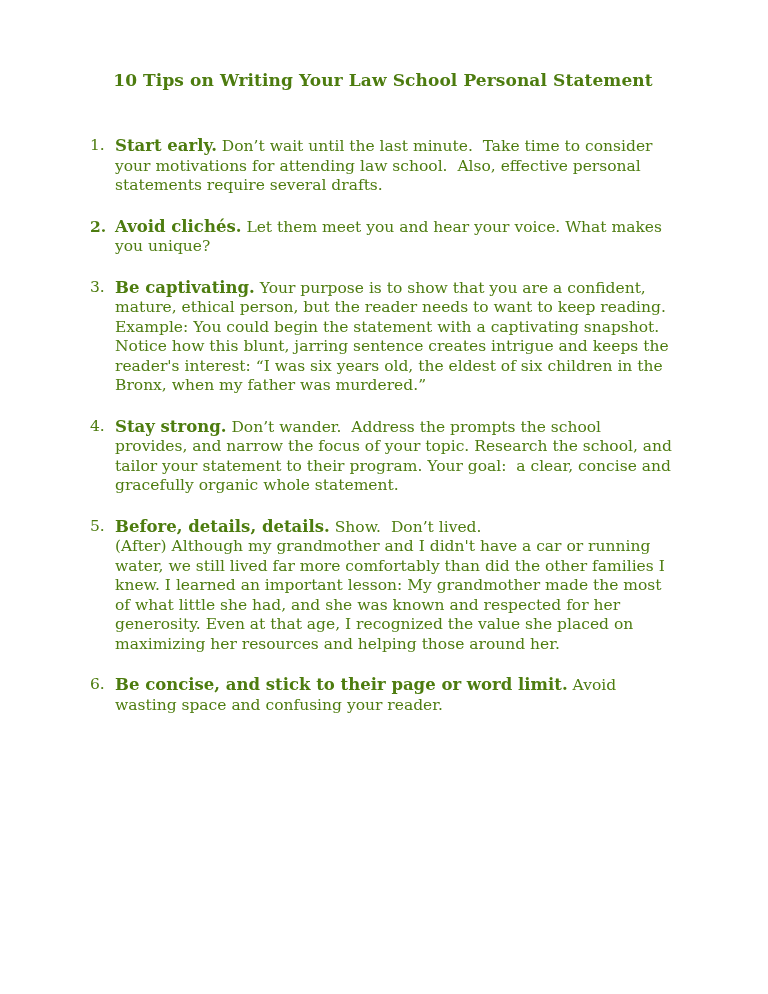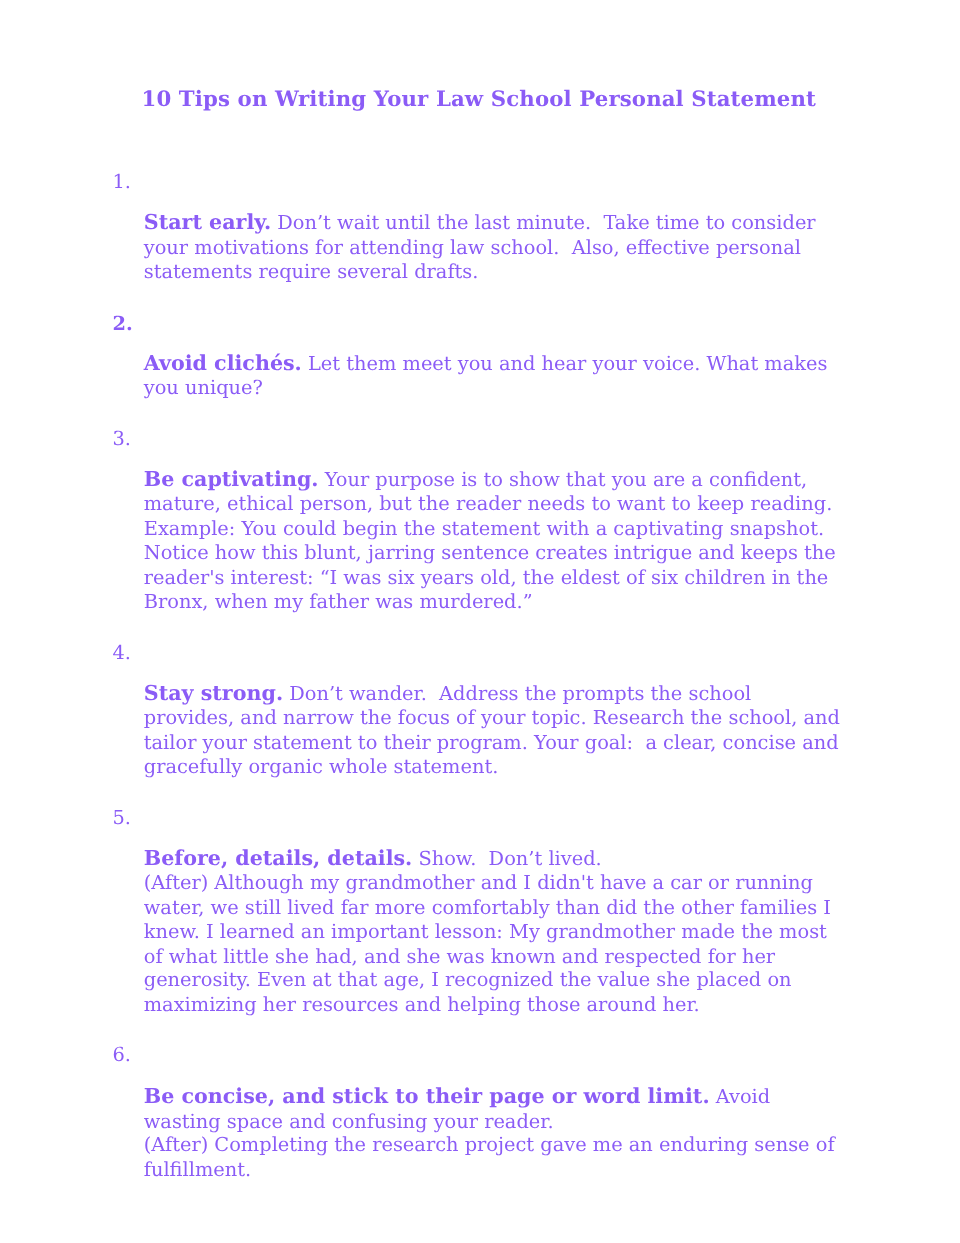--- a/index.html
+++ b/index.html
@@ -8,21 +8,21 @@
     background: #ffffff;
   }
   .page {
     position: relative;
     width: 768px;
     height: 994px;
     background: #ffffff;
     box-sizing: border-box;
     padding: 70px 92px 0 90px;
     font-family: "DejaVu Serif", serif;
-    color: #8b5cf6;
+    color: #4d7c0f;
     overflow: hidden;
   }
   .title {
     text-align: center;
     font-size: 17px;
     font-weight: bold;
     letter-spacing: 0.1px;
     margin: 0 0 46px 0;
     white-space: pre-wrap;
   }
@@ -37,21 +37,20 @@
     font-size: 15.5px;
     line-height: 19.5px;
   }
   .num.bold {
     font-weight: bold;
   }
   .content {
     flex: 1;
     font-size: 15.5px;
     line-height: 19.5px;
-    margin-top: 32px;
   }
   .lead {
     font-weight: bold;
     font-size: 16.5px;
     white-space: pre-wrap;
   }
   .body {
     white-space: pre-wrap;
   }
   .line {
@@ -105,17 +104,16 @@
       <span class="body">Show.  Don’t lived.</span>
       <div class="line">(After) Although my grandmother and I didn't have a car or running water, we still lived far more comfortably than did the other families I knew. I learned an important lesson: My grandmother made the most of what little she had, and she was known and respected for her generosity. Even at that age, I recognized the value she placed on maximizing her resources and helping those around her.</div>
     </div>
   </div>
 
   <div class="item">
     <span class="num">6.</span>
     <div class="content">
       <span class="lead">Be concise, and stick to their page or word limit.</span>
       <span class="body">Avoid wasting space and confusing your reader.</span>
-      <div class="line">(After) Completing the research project gave me an enduring sense of fulfillment.</div>
     </div>
   </div>
 
 </div>
 
 </body></html>

